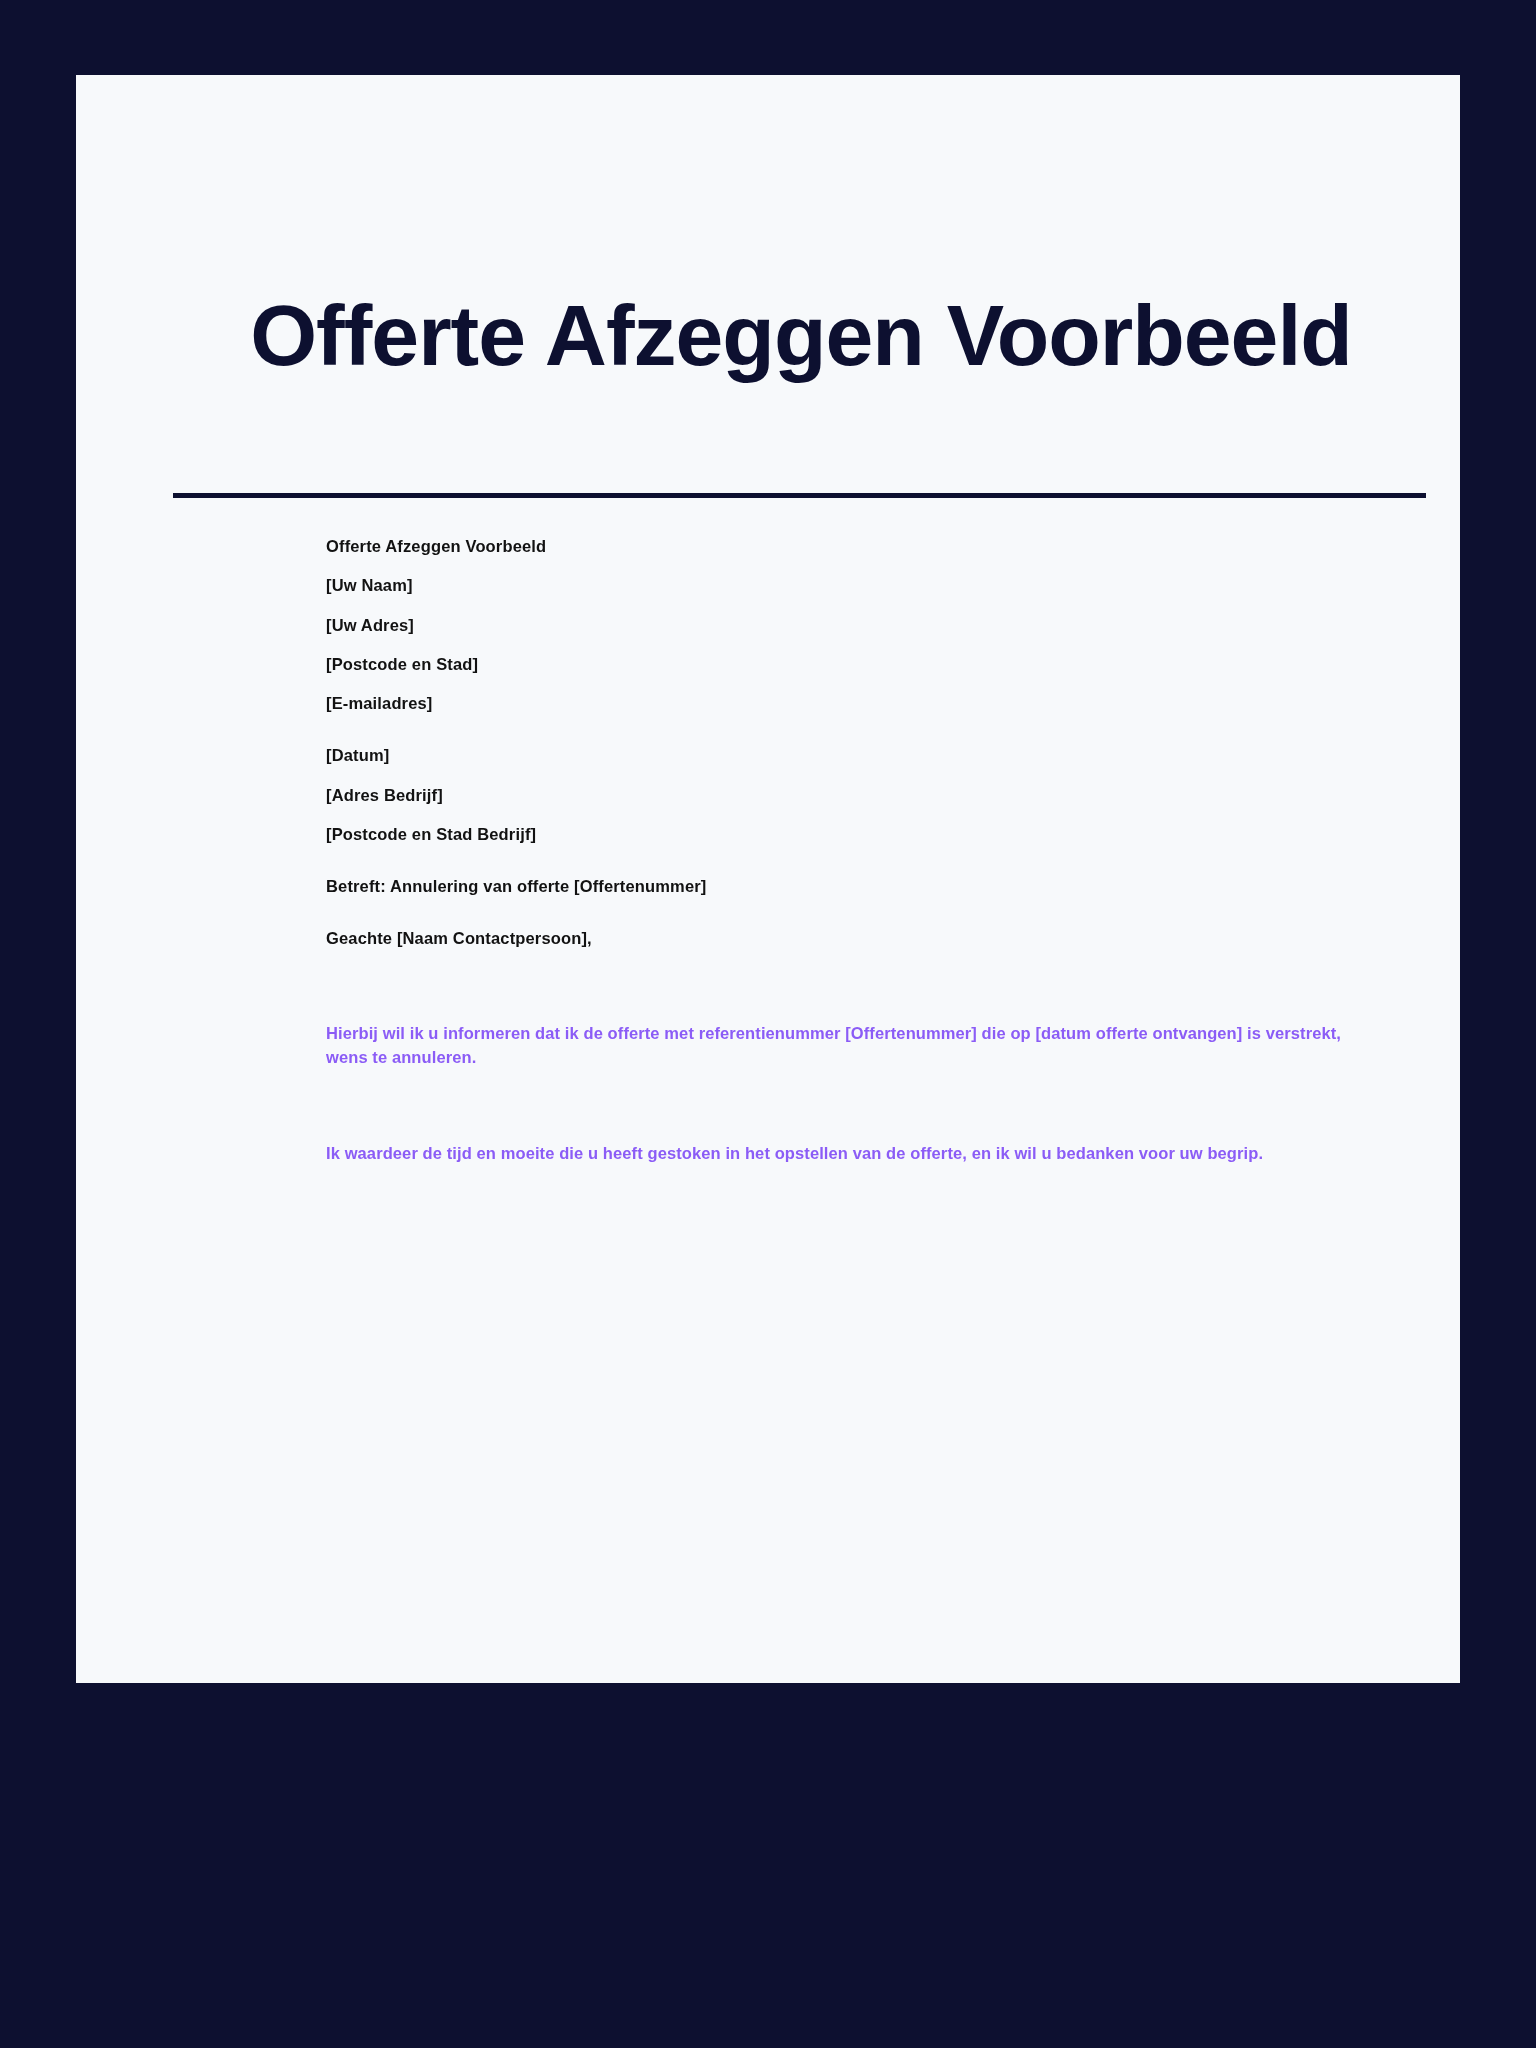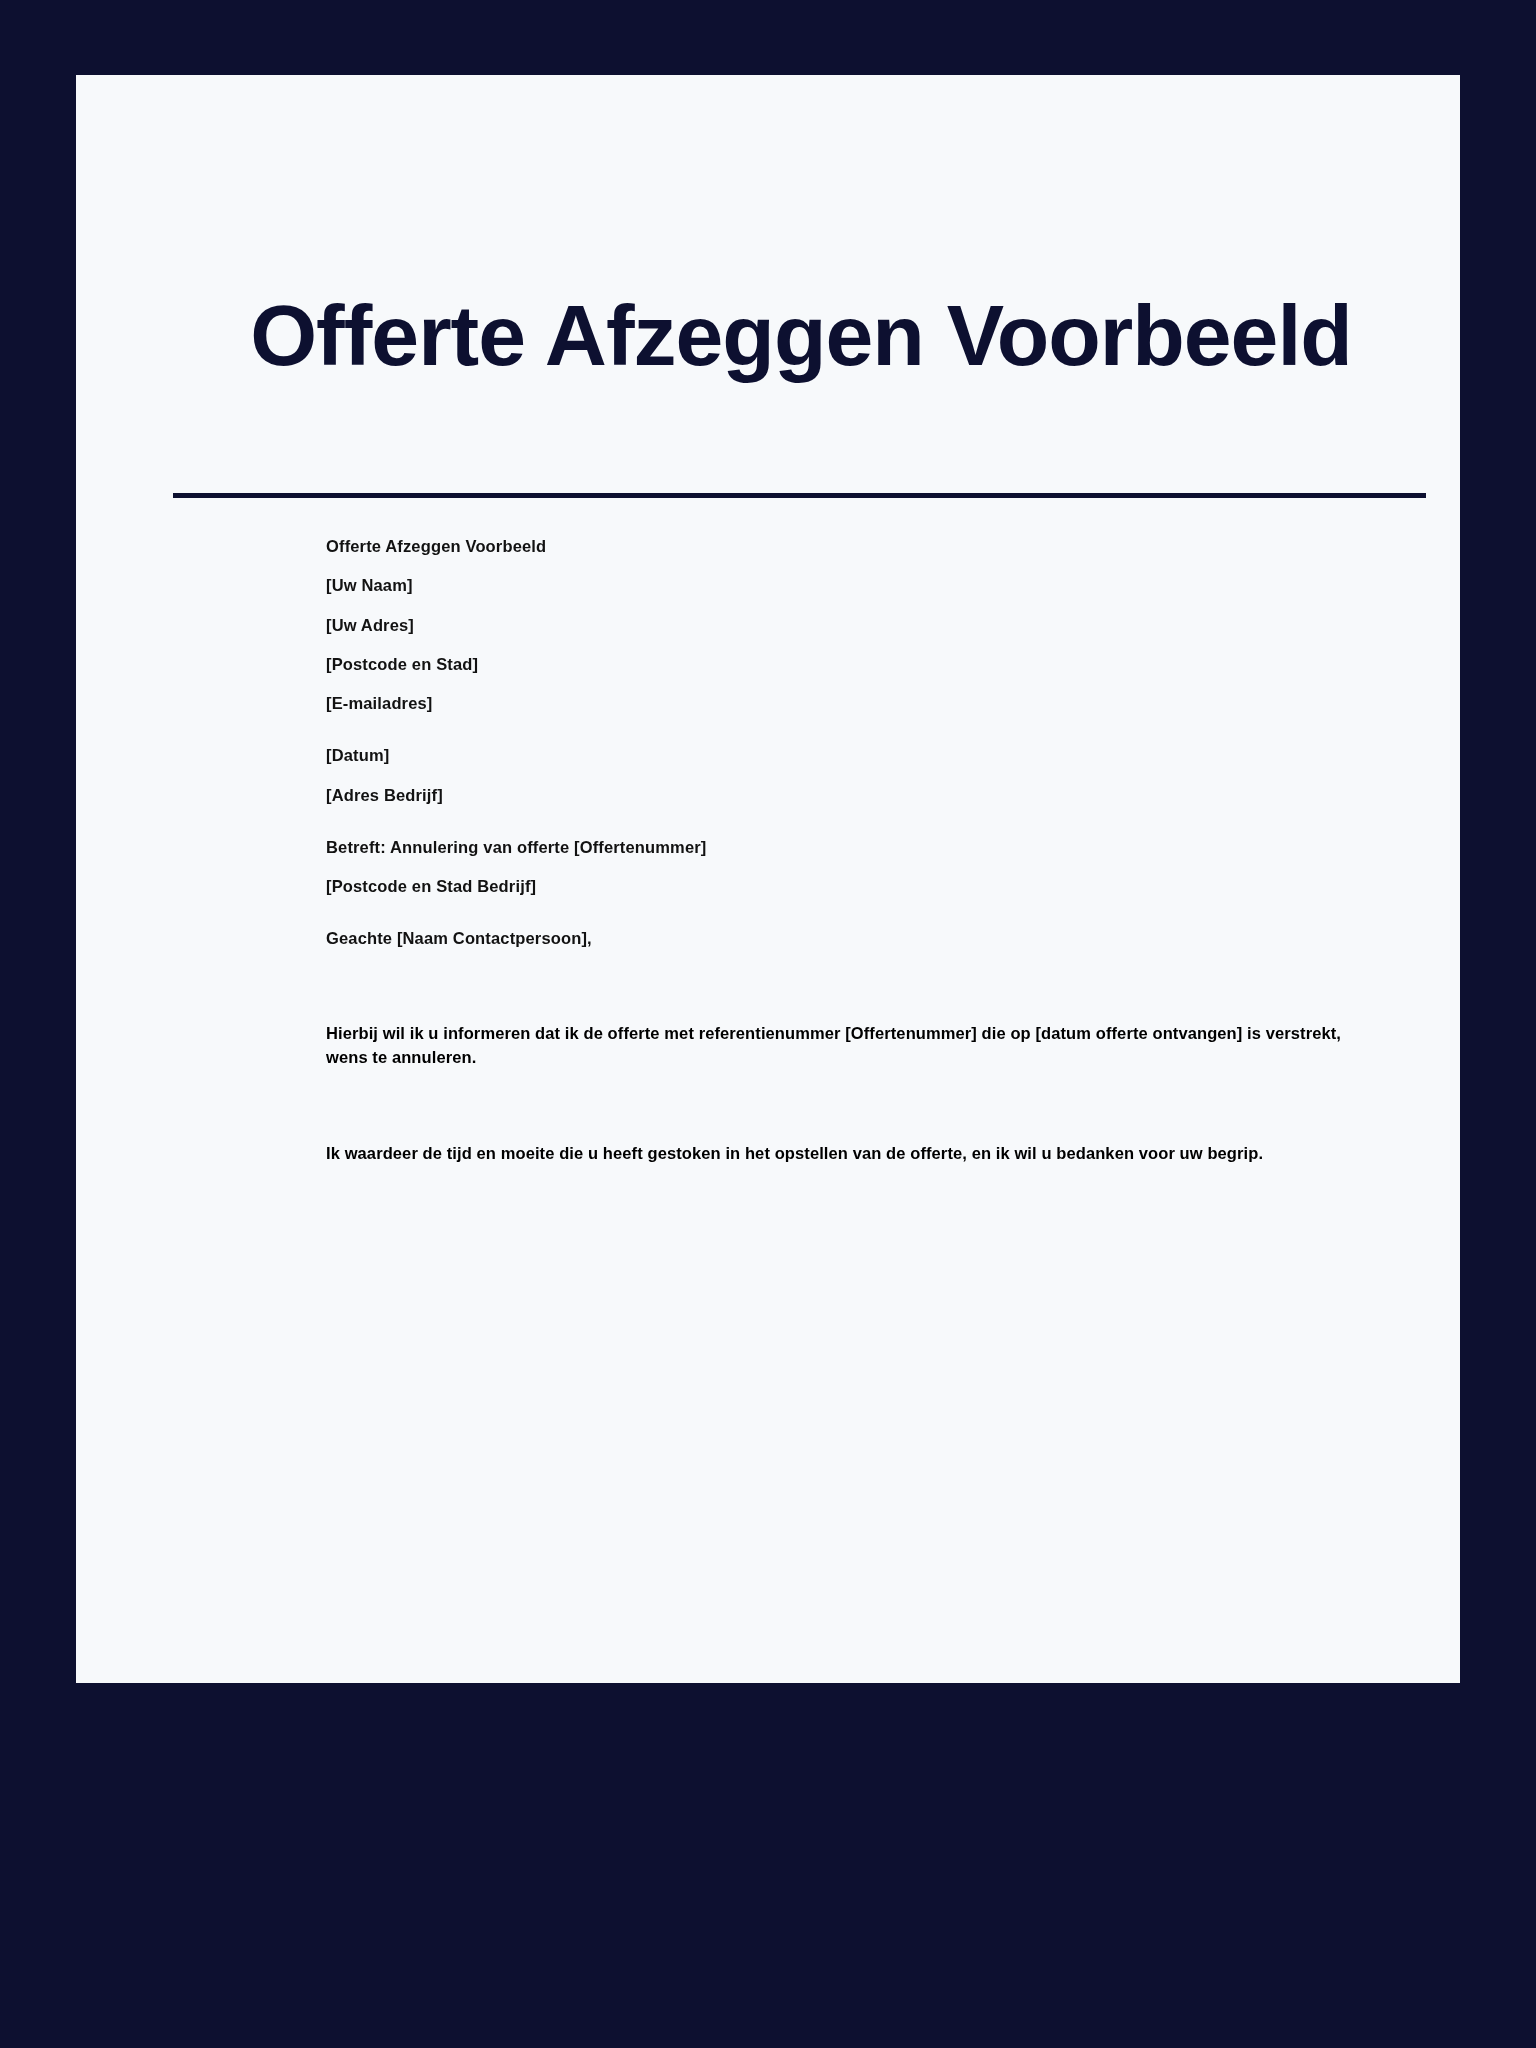--- a/index.html
+++ b/index.html
@@ -57,21 +57,21 @@
     line-height: 1.35;
     letter-spacing: 0.15px;
   }
   .gap-0  { margin-top: 0; }
   .gap-sm { margin-top: 17px; }
   .gap-md { margin-top: 30px; }
   .gap-lg { margin-top: 72px; }
   .para {
     font-size: 16.5px;
     font-weight: bold;
-    color: #000000;
+    color: #8b5cf6;
     line-height: 1.45;
     letter-spacing: 0.1px;
   }
   .footer-mark {
     position: absolute;
     left: 0;
     top: 1842px;
     width: 1384px;
     text-align: center;
   }
@@ -101,23 +101,23 @@
     <div class="line gap-0">Offerte Afzeggen Voorbeeld</div>
 
     <div class="line gap-sm">[Uw Naam]</div>
     <div class="line gap-sm">[Uw Adres]</div>
     <div class="line gap-sm">[Postcode en Stad]</div>
     <div class="line gap-sm">[E-mailadres]</div>
 
     <div class="line gap-md">[Datum]</div>
 
     <div class="line gap-sm">[Adres Bedrijf]</div>
+    <div class="line gap-sm">[Postcode en Stad Bedrijf]</div>
+
     <div class="line gap-md">Betreft: Annulering van offerte [Offertenummer]</div>
-
-    <div class="line gap-sm">[Postcode en Stad Bedrijf]</div>
 
     <div class="line gap-md">Geachte [Naam Contactpersoon],</div>
 
     <div class="para gap-lg">Hierbij wil ik u informeren dat ik de offerte met referentienummer [Offertenummer] die op [datum offerte ontvangen] is verstrekt, wens te annuleren.</div>
     <div class="para gap-lg">Ik waardeer de tijd en moeite die u heeft gestoken in het opstellen van de offerte, en ik wil u bedanken voor uw begrip.</div>
 
   </div>
 
   <div class="footer-mark">
     <span class="copyright-circle">©</span>

